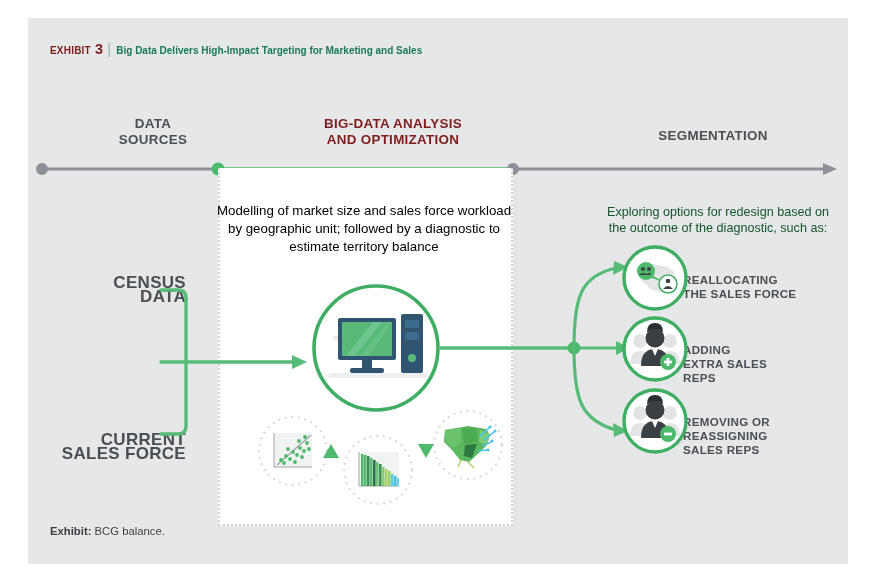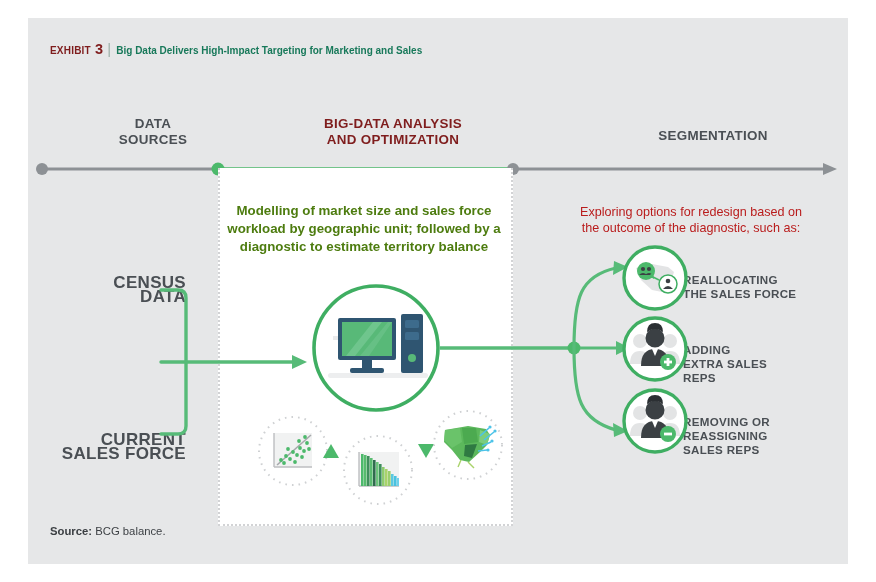--- a/index.html
+++ b/index.html
@@ -91,33 +91,33 @@
     border-bottom: 2px dotted #d2d3d5;
     box-sizing: border-box;
   }
   #center-desc {
     position: absolute;
     left: 186px;
     top: 184px;
     width: 300px;
     text-align: center;
     font-size: 13.3px;
-    font-weight: bold;
+    font-weight: normal;
     line-height: 18px;
-    color: #4d7c0f;
+    color: #000000;
   }
   #right-desc {
     position: absolute;
-    left: 543px;
+    left: 570px;
     top: 186px;
     width: 240px;
     text-align: center;
     font-size: 12.6px;
     line-height: 16px;
-    color: #b91c1c;
+    color: #14532d;
   }
 
   
   .src-label {
     position: absolute;
     width: 130px;
     text-align: right;
     font-size: 17px;
     font-weight: bold;
     line-height: 14px;
@@ -361,16 +361,16 @@
       <path d="M 619 386 q 8 -6 16 0 q 0 -9 -8 -9 q -8 0 -8 9 z" fill="#2b2f33"></path>
       <path d="M 613 420 q 0 -17 14 -17 q 14 0 14 17 z" fill="#3b4044"></path>
       <path d="M 624 403 l 3 7 l 3 -7 q -3 -1.5 -6 0 z" fill="#ffffff"></path>
       <circle cx="640" cy="416" r="8" fill="#4cb96b"></circle>
       <rect x="636" y="414.6" width="8" height="2.8" fill="#ffffff"></rect>
     </g>
 
   </svg>
 
   <div id="source-note">
-    <b>Source:</b><span> BCG balance.</span>
+    <b>Exhibit:</b><span> BCG balance.</span>
   </div>
 
 </div>
 
 </body></html>

